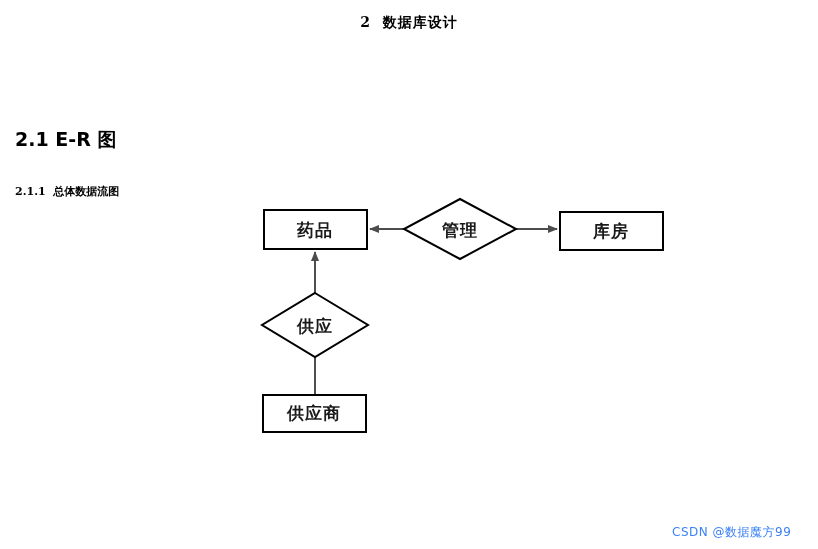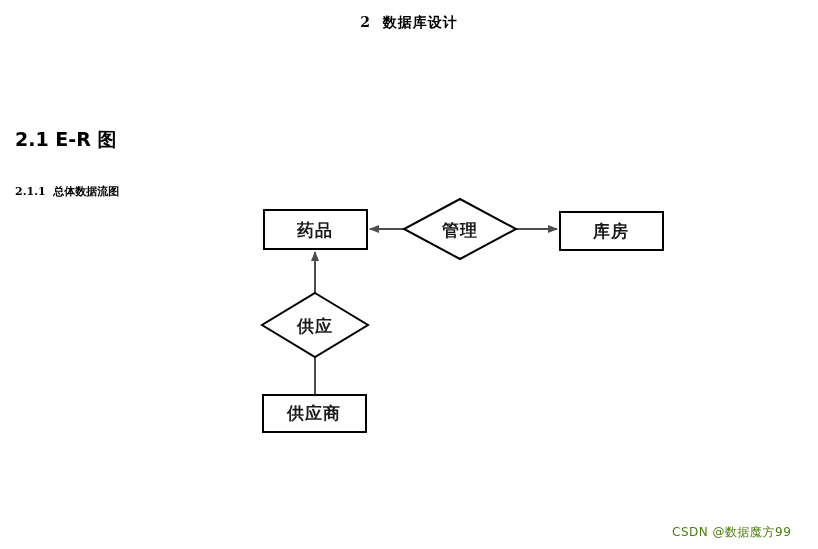--- a/index.html
+++ b/index.html
@@ -81,21 +81,21 @@
     letter-spacing: 1px;
   }
 
   
   .watermark {
     position: absolute;
     left: 672px;
     top: 524px;
     font-family: "DejaVu Sans", "Liberation Sans", sans-serif;
     font-size: 12px;
-    color: #4d7c0f;
+    color: #3b82f6;
     letter-spacing: 0.5px;
     white-space: pre;
     user-select: none;
   }
 </style>
 </head>
 <body>
 
 <div class="page">
 

